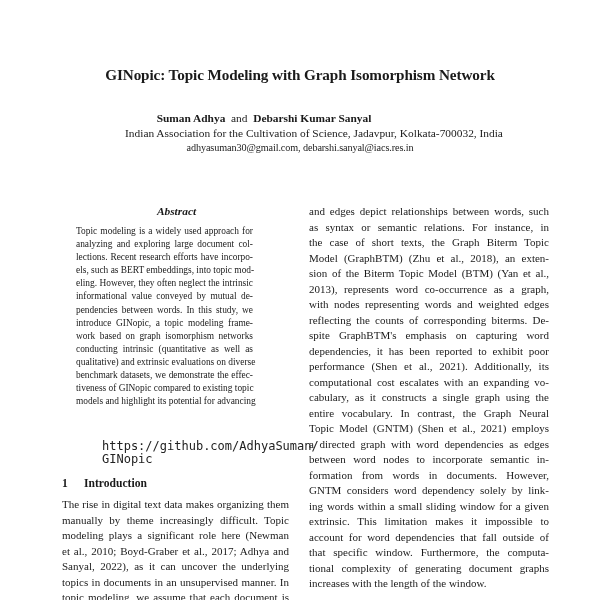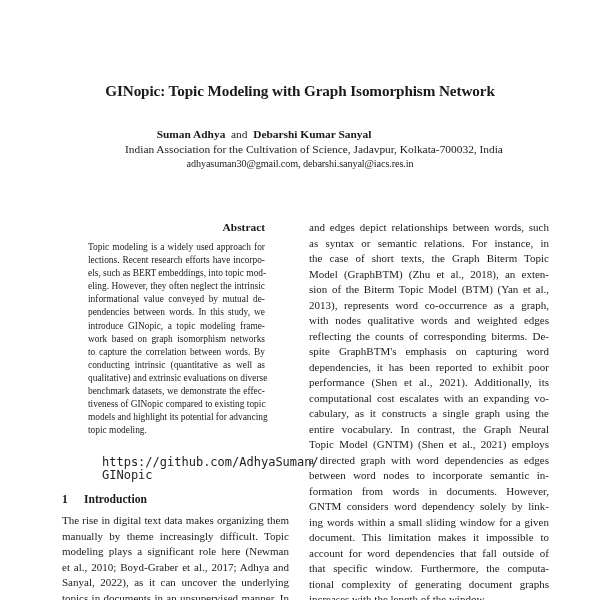--- a/index.html
+++ b/index.html
@@ -1,25 +1,25 @@
 <!DOCTYPE html>
 <html><head>
 <meta charset="utf-8">
 <style>
   html, body { margin: 0; padding: 0; background: #ffffff; }
   body { width: 600px; height: 600px; overflow: hidden; position: relative;
          font-family: "Liberation Serif", "DejaVu Serif", serif; color: #1a1a1a; }
-  .abs { position: absolute; margin-top: 16px; }
+  .abs { position: absolute; }
   .title { left: 0; width: 600px; top: 66px; text-align: center; font-weight: bold; font-size: 15.2px; letter-spacing: -0.1px; }
   .authors { left: 0; width: 528px; top: 112px; text-align: center; font-size: 11.4px; }
   .authors b { font-weight: bold; }
   .affil { left: 0; width: 600px; top: 127px; text-align: center; font-size: 11.4px; padding-left: 14px; }
   .email { left: 0; width: 600px; top: 142px; text-align: center; font-size: 10.2px; font-family: Liberation Serif, serif; letter-spacing: -0.1px; }
-  .abs-head { left: 88px; width: 177px; top: 205px; text-align: right; font-weight: bold; font-size: 11.4px; }
-  .abstract { left: 88px; width: 177px; top: 225px; font-size: 9.4px; line-height: 13.1px; text-align: justify; }
+  .abs-head { left: 88px; width: 177px; top: 205px; text-align: center; font-weight: bold; font-size: 11.4px; font-style: italic; }
+  .abstract { left: 76px; width: 177px; top: 225px; font-size: 9.4px; line-height: 13.1px; text-align: justify; }
   .gh { left: 92px; top: 440px; width: 190px; display: flex; align-items: flex-start; }
   .gh-icon { width: 13px; height: 13px; margin-right: 10px; margin-top: 1px; }
   .gh-link { font-family: "DejaVu Sans Mono", "Liberation Mono", monospace; font-size: 12px; line-height: 13px; color: #222; }
   .sec-head { left: 62px; top: 477px; font-weight: bold; font-size: 11.6px; }
   .sec-head .num { display: inline-block; width: 22px; }
   .intro { left: 62px; width: 227px; top: 497px; font-size: 11px; line-height: 15.5px; text-align: justify; }
   .right { left: 309px; width: 240px; top: 204px; font-size: 11px; line-height: 15.5px; text-align: justify; }
   .right p, .intro p, .abstract p { margin: 0; }
   .approach { margin-top: 7px !important; text-indent: 10px; }
   .approach b { font-weight: bold; }
@@ -33,34 +33,33 @@
 
 <div class="abs authors">
   <b>Suman Adhya</b>&nbsp;&nbsp;<span>and</span>&nbsp;&nbsp;<b>Debarshi Kumar Sanyal</b>
 </div>
 <div class="abs affil">Indian Association for the Cultivation of Science, Jadavpur, Kolkata-700032, India</div>
 <div class="abs email">adhyasuman30@gmail.com, debarshi.sanyal@iacs.res.in</div>
 
 <div class="abs abs-head">Abstract</div>
 <div class="abs abstract">
   <span class="line">Topic modeling is a widely used approach for</span>
+  <span class="line">analyzing and exploring large document col-</span>
   <span class="line">lections. Recent research efforts have incorpo-</span>
   <span class="line">els, such as BERT embeddings, into topic mod-</span>
   <span class="line">eling. However, they often neglect the intrinsic</span>
   <span class="line">informational value conveyed by mutual de-</span>
   <span class="line">pendencies between words. In this study, we</span>
   <span class="line">introduce GINopic, a topic modeling frame-</span>
   <span class="line">work based on graph isomorphism networks</span>
-  <span class="line">to capture the correlation between words. By</span>
   <span class="line">conducting intrinsic (quantitative as well as</span>
   <span class="line">qualitative) and extrinsic evaluations on diverse</span>
   <span class="line">benchmark datasets, we demonstrate the effec-</span>
   <span class="line">tiveness of GINopic compared to existing topic</span>
   <span class="line">models and highlight its potential for advancing</span>
-  <span class="line last">topic modeling.</span>
 </div>
 
 <div class="abs gh">
   <svg class="gh-icon" viewBox="0 0 16 16">
     <path fill="#111" d="M8 0C3.58 0 0 3.58 0 8c0 3.54 2.29 6.53 5.47 7.59.4.07.55-.17.55-.38 0-.19-.01-.82-.01-1.49-2.01.37-2.53-.49-2.69-.94-.09-.23-.48-.94-.82-1.13-.28-.15-.68-.52-.01-.53.63-.01 1.08.58 1.23.82.72 1.21 1.87.87 2.33.66.07-.52.28-.87.51-1.07-1.78-.2-3.64-.89-3.64-3.95 0-.87.31-1.59.82-2.15-.08-.2-.36-1.02.08-2.12 0 0 .67-.21 2.2.82.64-.18 1.32-.27 2-.27.68 0 1.36.09 2 .27 1.53-1.04 2.2-.82 2.2-.82.44 1.1.16 1.92.08 2.12.51.56.82 1.27.82 2.15 0 3.07-1.87 3.75-3.65 3.95.29.25.54.73.54 1.48 0 1.07-.01 1.93-.01 2.2 0 .21.15.46.55.38A8.013 8.013 0 0016 8c0-4.42-3.58-8-8-8z"></path>
   </svg>
   <div class="gh-link">
     <div>https://github.com/AdhyaSuman/</div>
     <div>GINopic</div>
   </div>
@@ -80,35 +79,35 @@
 
 </div>
 
 <div class="abs right">
   <span class="line">and edges depict relationships between words, such</span>
   <span class="line">as syntax or semantic relations. For instance, in</span>
   <span class="line">the case of short texts, the Graph Biterm Topic</span>
   <span class="line">Model (GraphBTM) (Zhu et al., 2018), an exten-</span>
   <span class="line">sion of the Biterm Topic Model (BTM) (Yan et al.,</span>
   <span class="line">2013), represents word co-occurrence as a graph,</span>
-  <span class="line">with nodes qualitative words and weighted edges</span>
+  <span class="line">with nodes representing words and weighted edges</span>
   <span class="line">reflecting the counts of corresponding biterms. De-</span>
   <span class="line">spite GraphBTM's emphasis on capturing word</span>
   <span class="line">dependencies, it has been reported to exhibit poor</span>
   <span class="line">performance (Shen et al., 2021). Additionally, its</span>
   <span class="line">computational cost escalates with an expanding vo-</span>
   <span class="line">cabulary, as it constructs a single graph using the</span>
   <span class="line">entire vocabulary. In contrast, the Graph Neural</span>
   <span class="line">Topic Model (GNTM) (Shen et al., 2021) employs</span>
   <span class="line">a directed graph with word dependencies as edges</span>
   <span class="line">between word nodes to incorporate semantic in-</span>
   <span class="line">formation from words in documents. However,</span>
   <span class="line">GNTM considers word dependency solely by link-</span>
   <span class="line">ing words within a small sliding window for a given</span>
-  <span class="line">document. This limitation makes it impossible to</span>
+  <span class="line">extrinsic. This limitation makes it impossible to</span>
   <span class="line">account for word dependencies that fall outside of</span>
   <span class="line">that specific window. Furthermore, the computa-</span>
   <span class="line">tional complexity of generating document graphs</span>
   <span class="line last">increases with the length of the window.</span>
   <p class="approach">
     <span class="line"><b>Approach:</b><span> To model the mutual dependency</span></span>
   </p>
 
 </div>
 

